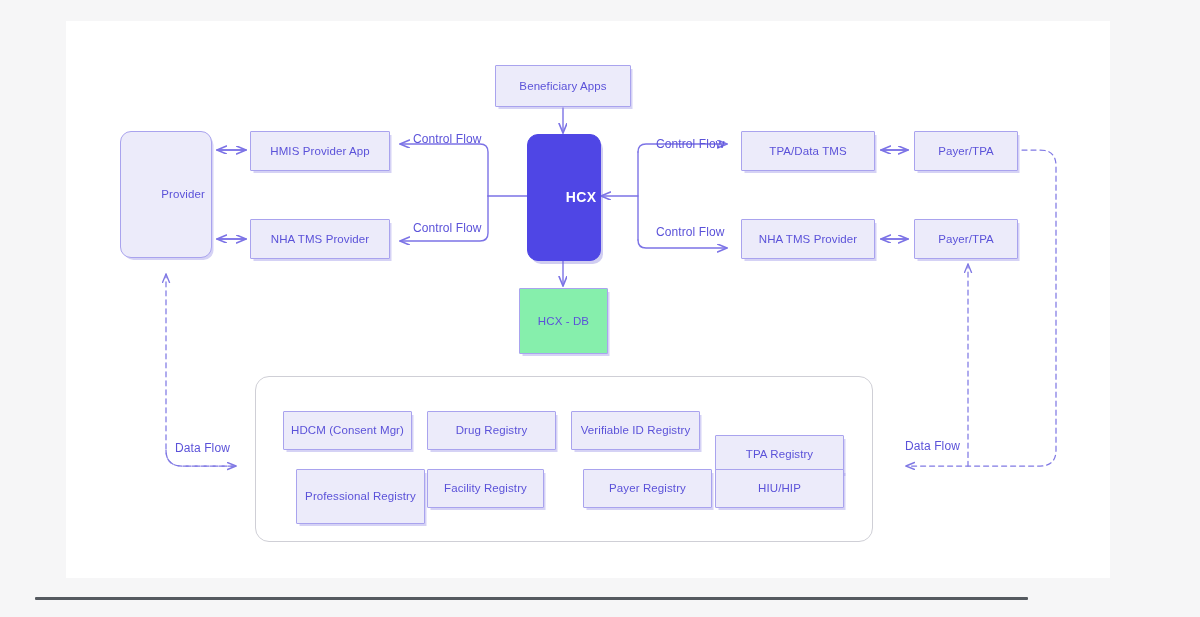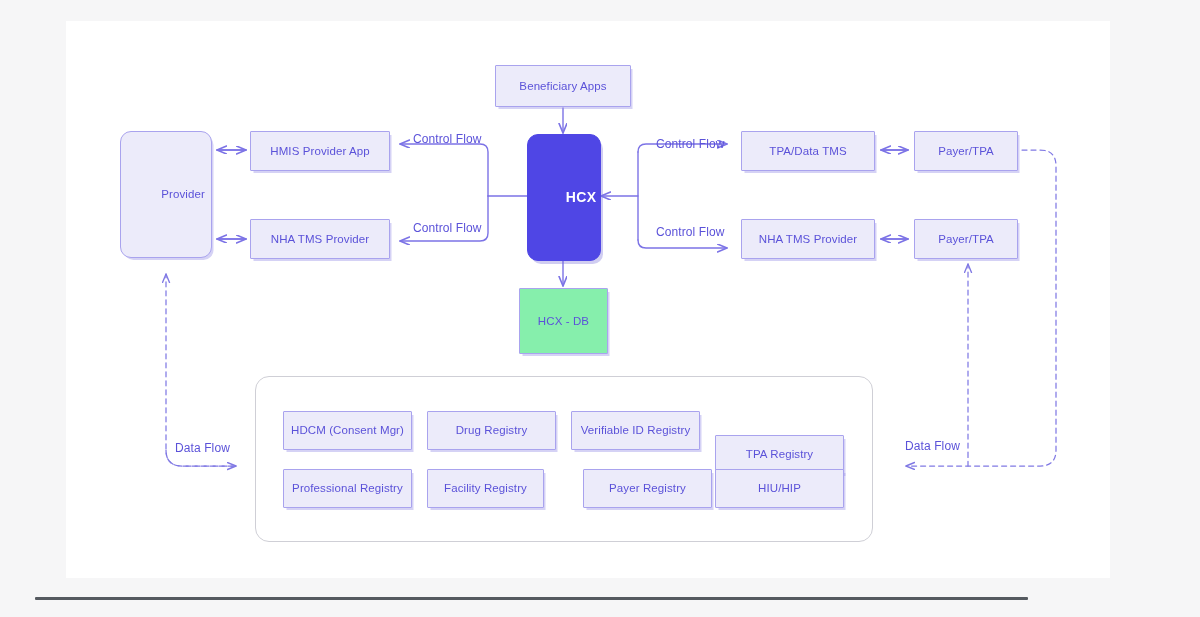--- a/index.html
+++ b/index.html
@@ -117,21 +117,21 @@
 
 <div class="node" style="left:914px;top:219px;width:104px;height:40px;">Payer/TPA</div>
 
 <div id="registry-panel"></div>
 
 <div class="node" style="left:283px;top:411px;width:129px;height:39px;">HDCM (Consent Mgr)</div>
 <div class="node" style="left:427px;top:411px;width:129px;height:39px;">Drug Registry</div>
 <div class="node" style="left:571px;top:411px;width:129px;height:39px;">Verifiable ID Registry</div>
 <div class="node" style="left:715px;top:411px;width:129px;height:39px;margin-top:24px;">TPA Registry</div>
 
-<div class="node" style="left:283px;top:469px;width:129px;height:39px;">Professional Registry</div>
+<div class="node" style="left:296px;top:469px;width:129px;height:55px;">Professional Registry</div>
 <div class="node" style="left:427px;top:469px;width:117px;height:39px;">Facility Registry</div>
 <div class="node" style="left:571px;top:469px;width:129px;height:39px;margin-left:12px;">Payer Registry</div>
 <div class="node" style="left:715px;top:469px;width:129px;height:39px;">HIU/HIP</div>
 
 <div class="flow-label" style="left:413px;top:132px;">Control Flow</div>
 <div class="flow-label" style="left:413px;top:221px;">Control Flow</div>
 <div class="flow-label" style="left:656px;top:137px;">Control Flow</div>
 <div class="flow-label" style="left:656px;top:225px;">Control Flow</div>
 <div class="flow-label" style="left:175px;top:441px;">Data Flow</div>
 <div class="flow-label" style="left:905px;top:439px;">Data Flow</div>

